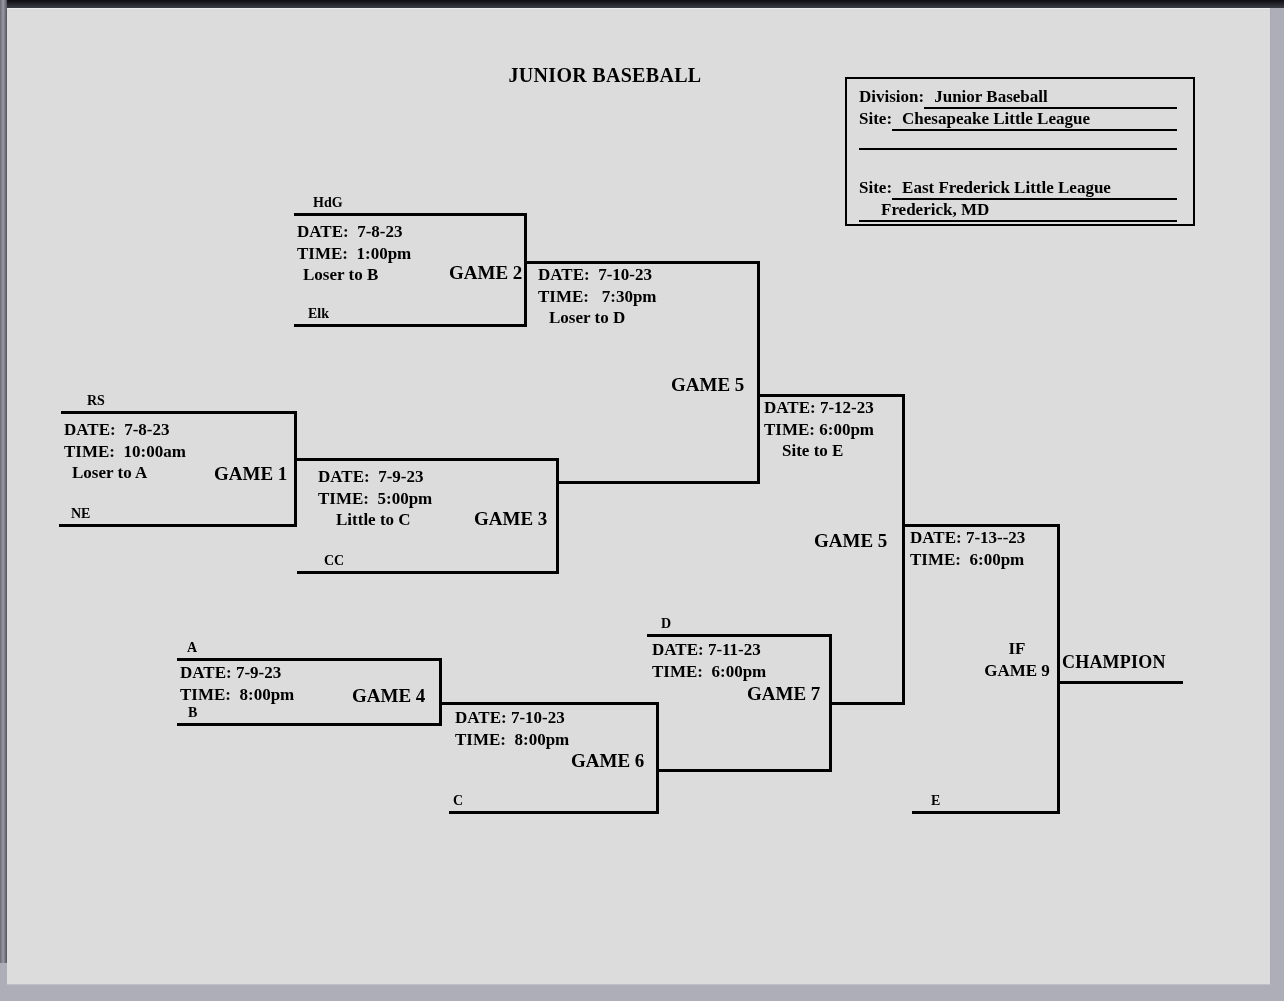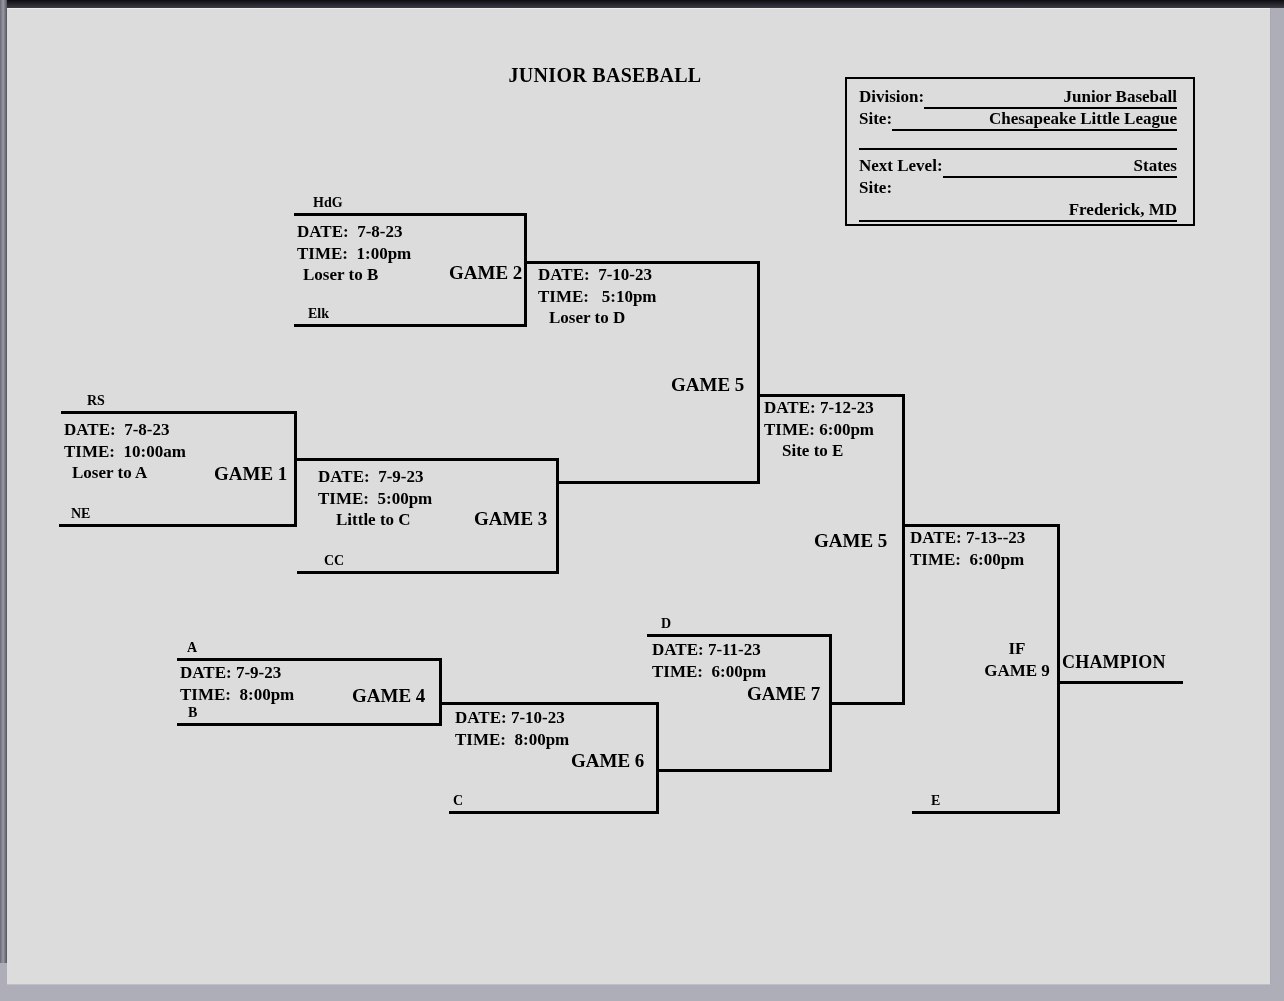--- a/index.html
+++ b/index.html
@@ -23,21 +23,21 @@
   .hl{position:absolute;height:3px;background:#000;}
   .vl{position:absolute;width:3px;background:#000;}
   
   .team{position:absolute;font-weight:bold;font-size:14px;white-space:pre;}
   .gtext{position:absolute;font-weight:bold;font-size:17px;line-height:21.5px;}
   .gtext div{white-space:pre;}
   .glabel{position:absolute;font-weight:bold;font-size:19px;white-space:pre;}
   .iflabel{position:absolute;font-weight:bold;font-size:17px;text-align:center;line-height:21.5px;}
   .champion{position:absolute;font-weight:bold;font-size:18px;letter-spacing:.2px;}
   
-  .infobox{position:absolute;left:845px;top:77px;width:346px;height:145px;border:2px solid #000;text-align:right;}
+  .infobox{position:absolute;left:845px;top:77px;width:346px;height:145px;border:2px solid #000;}
   .ibrow{position:absolute;left:12px;right:16px;display:flex;
     font-size:17px;font-weight:bold;line-height:20px;}
   .ival{flex:1;border-bottom:2px solid #000;padding-left:10px;white-space:pre;}
 </style>
 </head>
 <body>
 
 <div class="topbar"></div>
 <div class="leftbar"></div>
 <div class="page"></div>
@@ -49,26 +49,23 @@
     <b>Division:</b>
     <span class="ival">Junior Baseball</span>
   </div>
   <div class="ibrow" style="top:30px">
     <b>Site:</b>
     <span class="ival">Chesapeake Little League</span>
   </div>
   <div class="ibrow" style="top:52px">
     <span class="ival" style="height:17px"></span>
   </div>
-  <div class="ibrow" style="top:77px">
-    <b>Next Level:</b>
-    <span class="ival">States</span>
-  </div>
   <div class="ibrow" style="top:99px">
     <b>Site:</b>
+    <span class="ival">East Frederick Little League</span>
   </div>
   <div class="ibrow" style="top:121px">
     <span class="ival" style="padding-left:22px">Frederick, MD</span>
   </div>
 </div>
 
 <div class="hl" style="left:294px;top:213px;width:233px"></div>
 <div class="hl" style="left:294px;top:324px;width:233px"></div>
 <div class="hl" style="left:525px;top:261px;width:235px"></div>
 <div class="hl" style="left:61px;top:411px;width:236px"></div>
@@ -109,21 +106,21 @@
 <div class="team" style="left:661px;top:616px">D</div>
 <div class="team" style="left:931px;top:793px">E</div>
 
 <div class="gtext" style="left:297px;top:221px">
   <div>DATE:  7-8-23</div>
   <div>TIME:  1:00pm</div>
   <div style="padding-left:6px">Loser to B</div>
 </div>
 <div class="gtext" style="left:538px;top:264px">
   <div>DATE:  7-10-23</div>
-  <div>TIME:   5:10pm</div>
+  <div>TIME:   7:30pm</div>
   <div style="padding-left:11px">Loser to D</div>
 </div>
 <div class="gtext" style="left:64px;top:419px">
   <div>DATE:  7-8-23</div>
   <div>TIME:  10:00am</div>
   <div style="padding-left:8px">Loser to A</div>
 </div>
 <div class="gtext" style="left:318px;top:466px">
   <div>DATE:  7-9-23</div>
   <div>TIME:  5:00pm</div>

